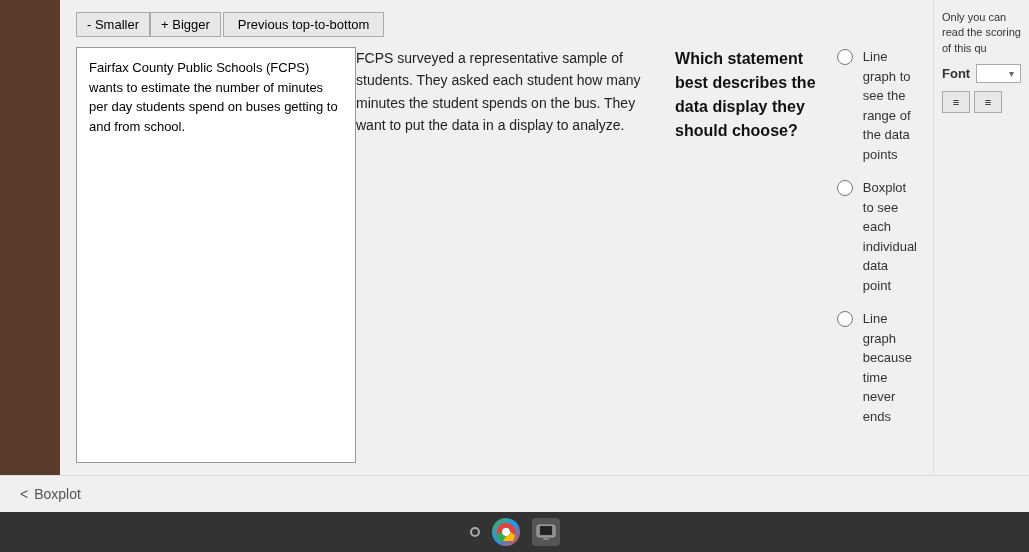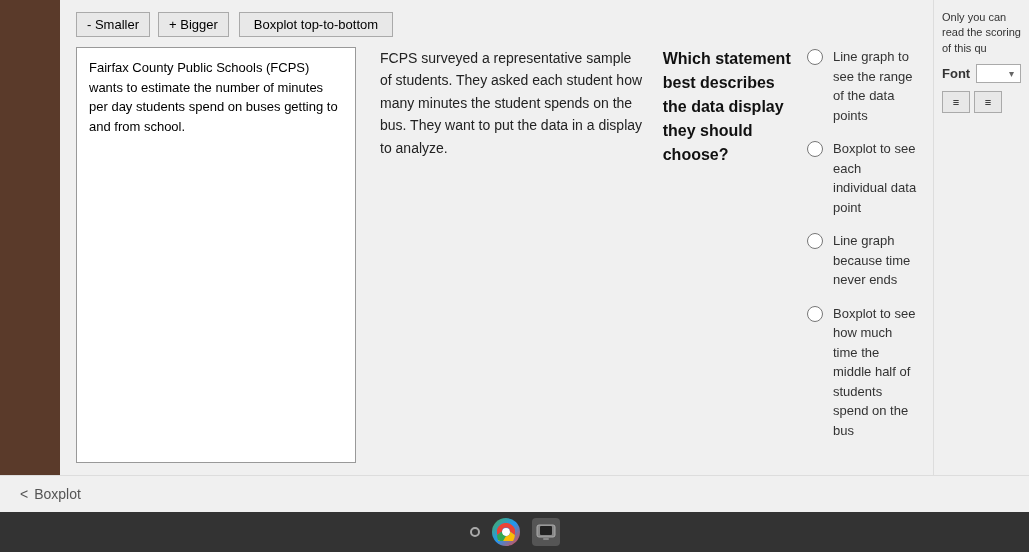--- a/index.html
+++ b/index.html
@@ -33,21 +33,21 @@
       display: flex;
       flex-direction: column;
       background: #f0f0f0;
       padding: 12px 16px;
     }
 
     
     .toolbar {
       display: flex;
       align-items: flex-end;
-      gap: 8px;
+      gap: 0;
       margin-bottom: 10px;
       flex-shrink: 0;
     }
 
     .toolbar-btn {
       border: 1px solid #aaa;
       background: #e8e8e8;
       padding: 4px 10px;
       font-size: 13px;
       cursor: pointer;
@@ -72,21 +72,21 @@
 
     
     .passage-box {
       width: 280px;
       border: 1px solid #999;
       background: white;
       padding: 10px 12px;
       font-size: 13px;
       line-height: 1.5;
       flex-shrink: 0;
-      margin-right: 24px;
+      margin-right: 0;
     }
 
     
     .question-area {
       flex: 1;
       display: flex;
       flex-direction: row;
       gap: 16px;
     }
 
@@ -257,21 +257,21 @@
 
 <div class="main-container">
 
   <div class="left-panel"></div>
 
   <div class="center-area">
 
     <div class="toolbar">
       <button class="toolbar-btn">- Smaller</button>
       <button class="toolbar-btn">+ Bigger</button>
-      <button class="toolbar-btn-display">Boxplot top-to-bottom</button>
+      <button class="toolbar-btn-display">Previous top-to-bottom</button>
     </div>
 
     <div class="content-row">
 
       <div class="passage-box">
         <p>Fairfax County Public Schools (FCPS) wants to estimate the number of minutes per day students spend on buses getting to and from school.</p>
       </div>
 
       <div class="question-area">
 
@@ -289,24 +289,20 @@
           <label class="answer-choice">
             <input type="radio" name="answer" style="">
             <span class="choice-text">Boxplot to see each individual data point</span>
           </label>
 
           <label class="answer-choice">
             <input type="radio" name="answer" style="">
             <span class="choice-text">Line graph because time never ends</span>
           </label>
 
-          <label class="answer-choice">
-            <input type="radio" name="answer" style="">
-            <span class="choice-text">Boxplot to see how much time the middle half of students spend on the bus</span>
-          </label>
 
         </div>
       </div>
 
     </div>
   </div>
 
   <div class="right-sidebar">
     <div class="sidebar-note">Only you can read the scoring of this qu</div>
 

